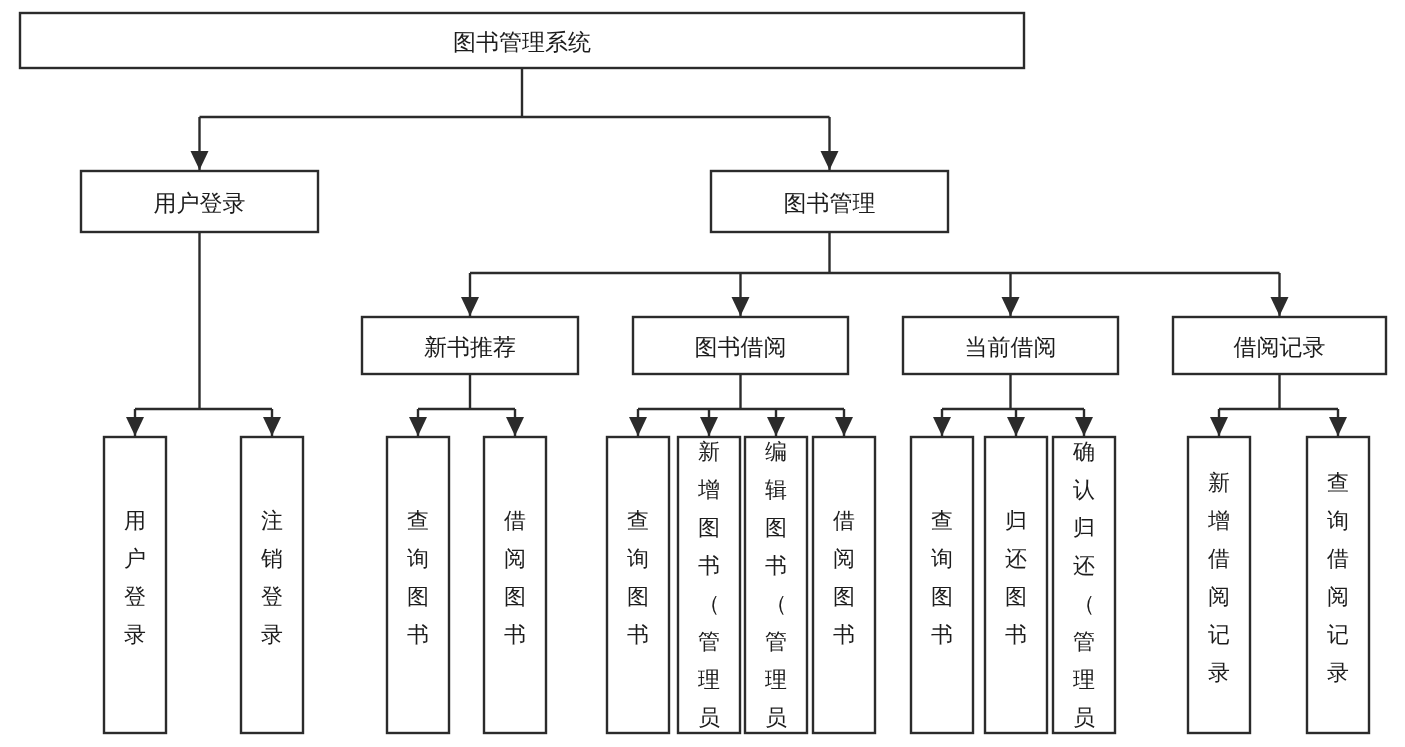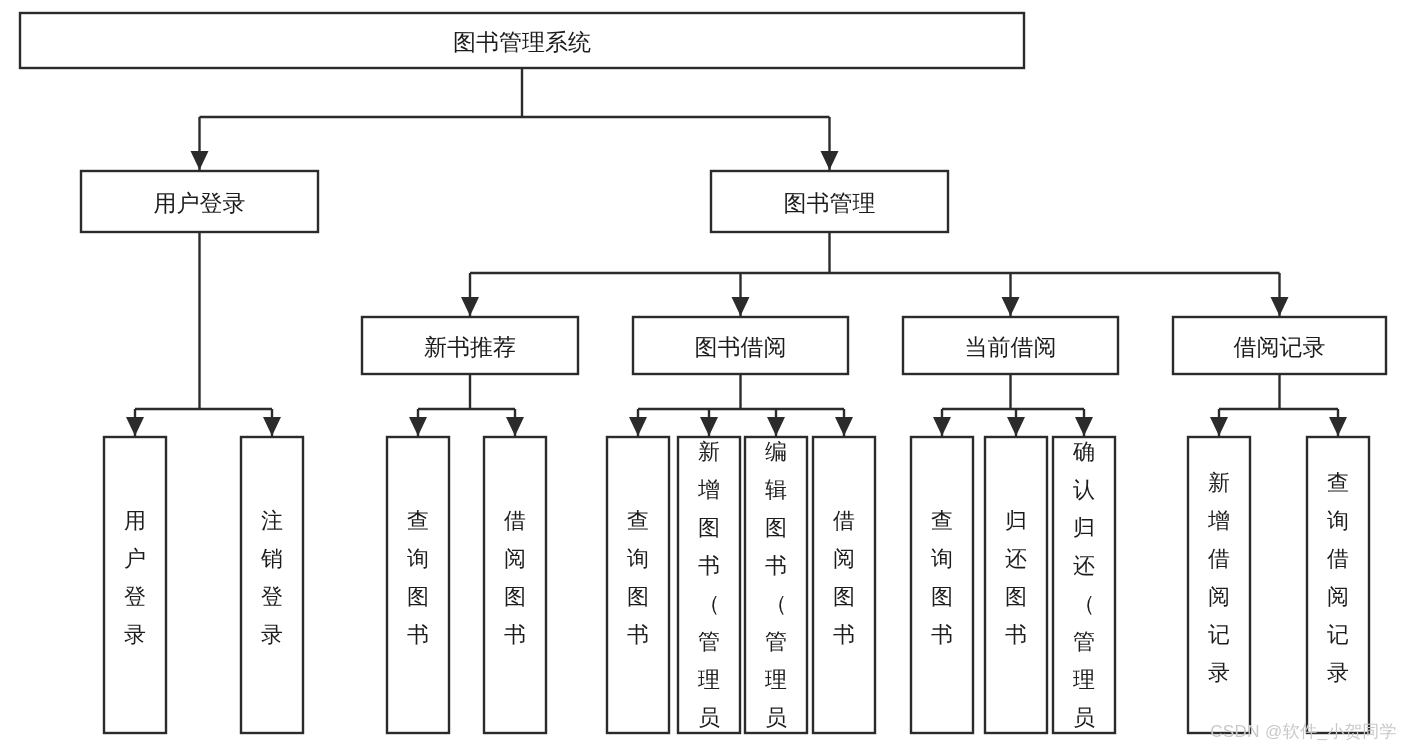--- a/index.html
+++ b/index.html
@@ -199,15 +199,14 @@
           <rect x="1188" y="437" width="62" height="296" class="node-rect"></rect>
           <text x="1219" y="490" class="node-label-vertical"><tspan x="1219" dy="0">新</tspan><tspan x="1219" dy="38">增</tspan><tspan x="1219" dy="38">借</tspan><tspan x="1219" dy="38">阅</tspan><tspan x="1219" dy="38">记</tspan><tspan x="1219" dy="38">录</tspan></text>
         </g>
         <g>
           <rect x="1307" y="437" width="62" height="296" class="node-rect"></rect>
           <text x="1338" y="490" class="node-label-vertical"><tspan x="1338" dy="0">查</tspan><tspan x="1338" dy="38">询</tspan><tspan x="1338" dy="38">借</tspan><tspan x="1338" dy="38">阅</tspan><tspan x="1338" dy="38">记</tspan><tspan x="1338" dy="38">录</tspan></text>
         </g>
       </g>
   </svg>
 
-  <div class="watermark">CSDN @软件_小贺同学</div>
 
 </div>
 
 </body></html>

